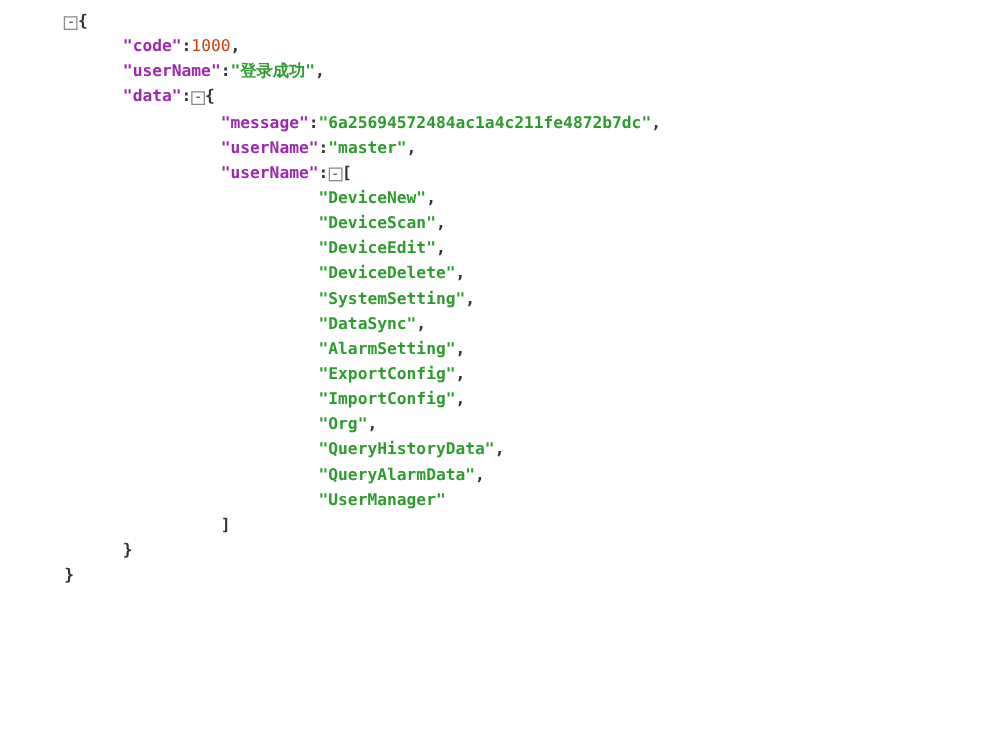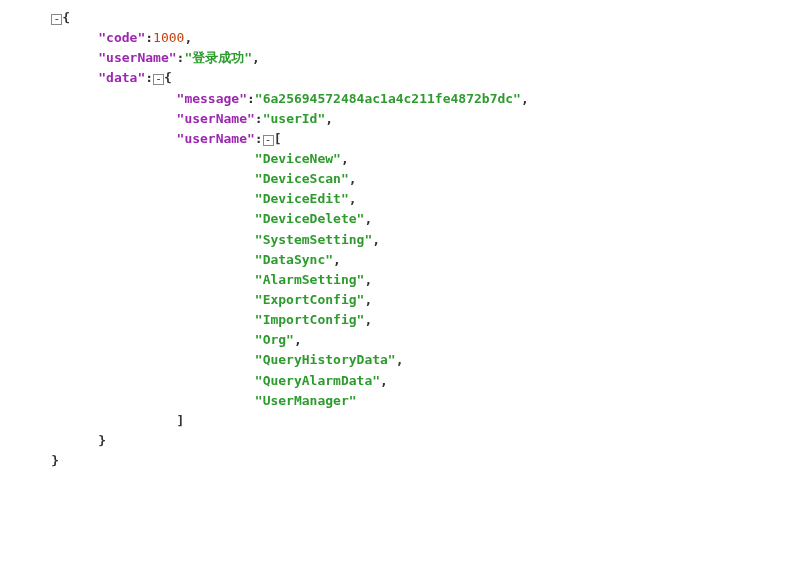--- a/index.html
+++ b/index.html
@@ -54,21 +54,21 @@
   <div class="json-line"><span>    </span><span class="toggle">-</span><span class="punc">{</span></div>
 
   <div class="json-line"><span>          </span><span class="key"><span>"</span><span>code</span><span>"</span></span><span class="punc">:</span><span class="num">1000</span><span class="punc">,</span></div>
 
   <div class="json-line"><span>          </span><span class="key"><span>"</span><span>userName</span><span>"</span></span><span class="punc">:</span><span class="str"><span>"</span><span>登录成功</span><span>"</span></span><span class="punc">,</span></div>
 
   <div class="json-line"><span>          </span><span class="key"><span>"</span><span>data</span><span>"</span></span><span class="punc">:</span><span class="toggle">-</span><span class="punc">{</span></div>
 
   <div class="json-line"><span>                    </span><span class="key"><span>"</span><span>message</span><span>"</span></span><span class="punc">:</span><span class="str"><span>"</span><span>6a25694572484ac1a4c211fe4872b7dc</span><span>"</span></span><span class="punc">,</span></div>
 
-  <div class="json-line"><span>                    </span><span class="key"><span>"</span><span>userName</span><span>"</span></span><span class="punc">:</span><span class="str"><span>"</span><span>userId</span><span>"</span></span><span class="punc">,</span></div>
+  <div class="json-line"><span>                    </span><span class="key"><span>"</span><span>userName</span><span>"</span></span><span class="punc">:</span><span class="str"><span>"</span><span>master</span><span>"</span></span><span class="punc">,</span></div>
 
   <div class="json-line"><span>                    </span><span class="key"><span>"</span><span>userName</span><span>"</span></span><span class="punc">:</span><span class="toggle">-</span><span class="punc">[</span></div>
 
   <div id="auth-list-container">
       <div class="json-line"><span>                              </span><span class="str">"DeviceNew"</span><span class="punc">,</span></div>
       <div class="json-line"><span>                              </span><span class="str">"DeviceScan"</span><span class="punc">,</span></div>
       <div class="json-line"><span>                              </span><span class="str">"DeviceEdit"</span><span class="punc">,</span></div>
       <div class="json-line"><span>                              </span><span class="str">"DeviceDelete"</span><span class="punc">,</span></div>
       <div class="json-line"><span>                              </span><span class="str">"SystemSetting"</span><span class="punc">,</span></div>
       <div class="json-line"><span>                              </span><span class="str">"DataSync"</span><span class="punc">,</span></div>

